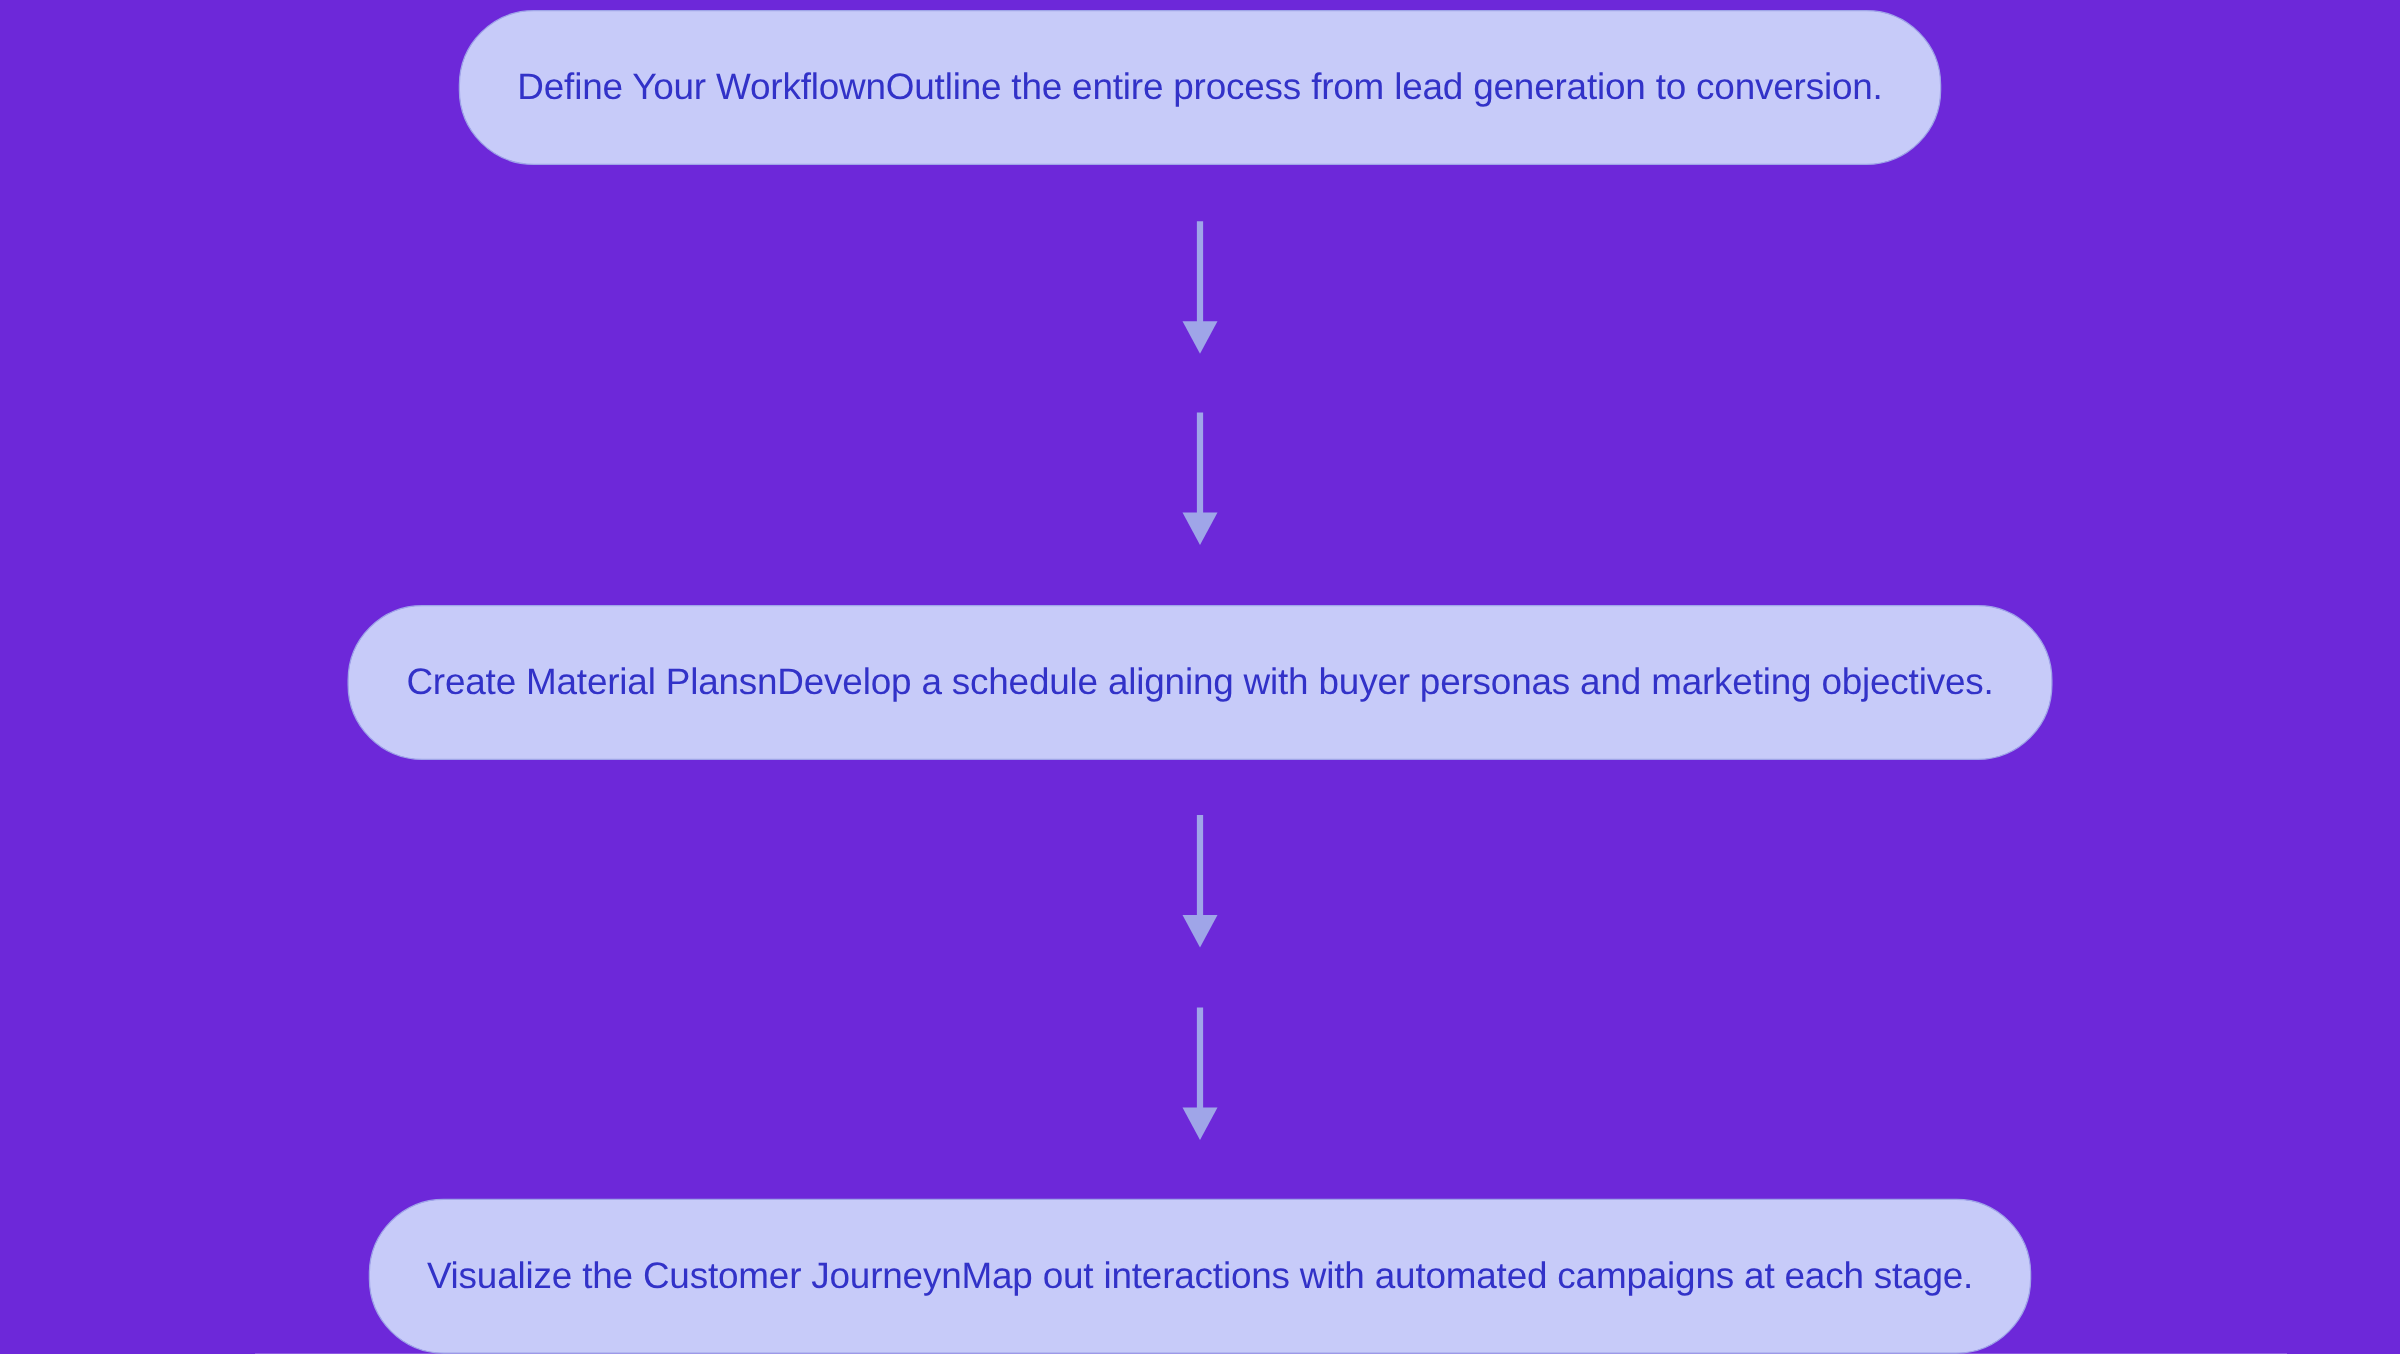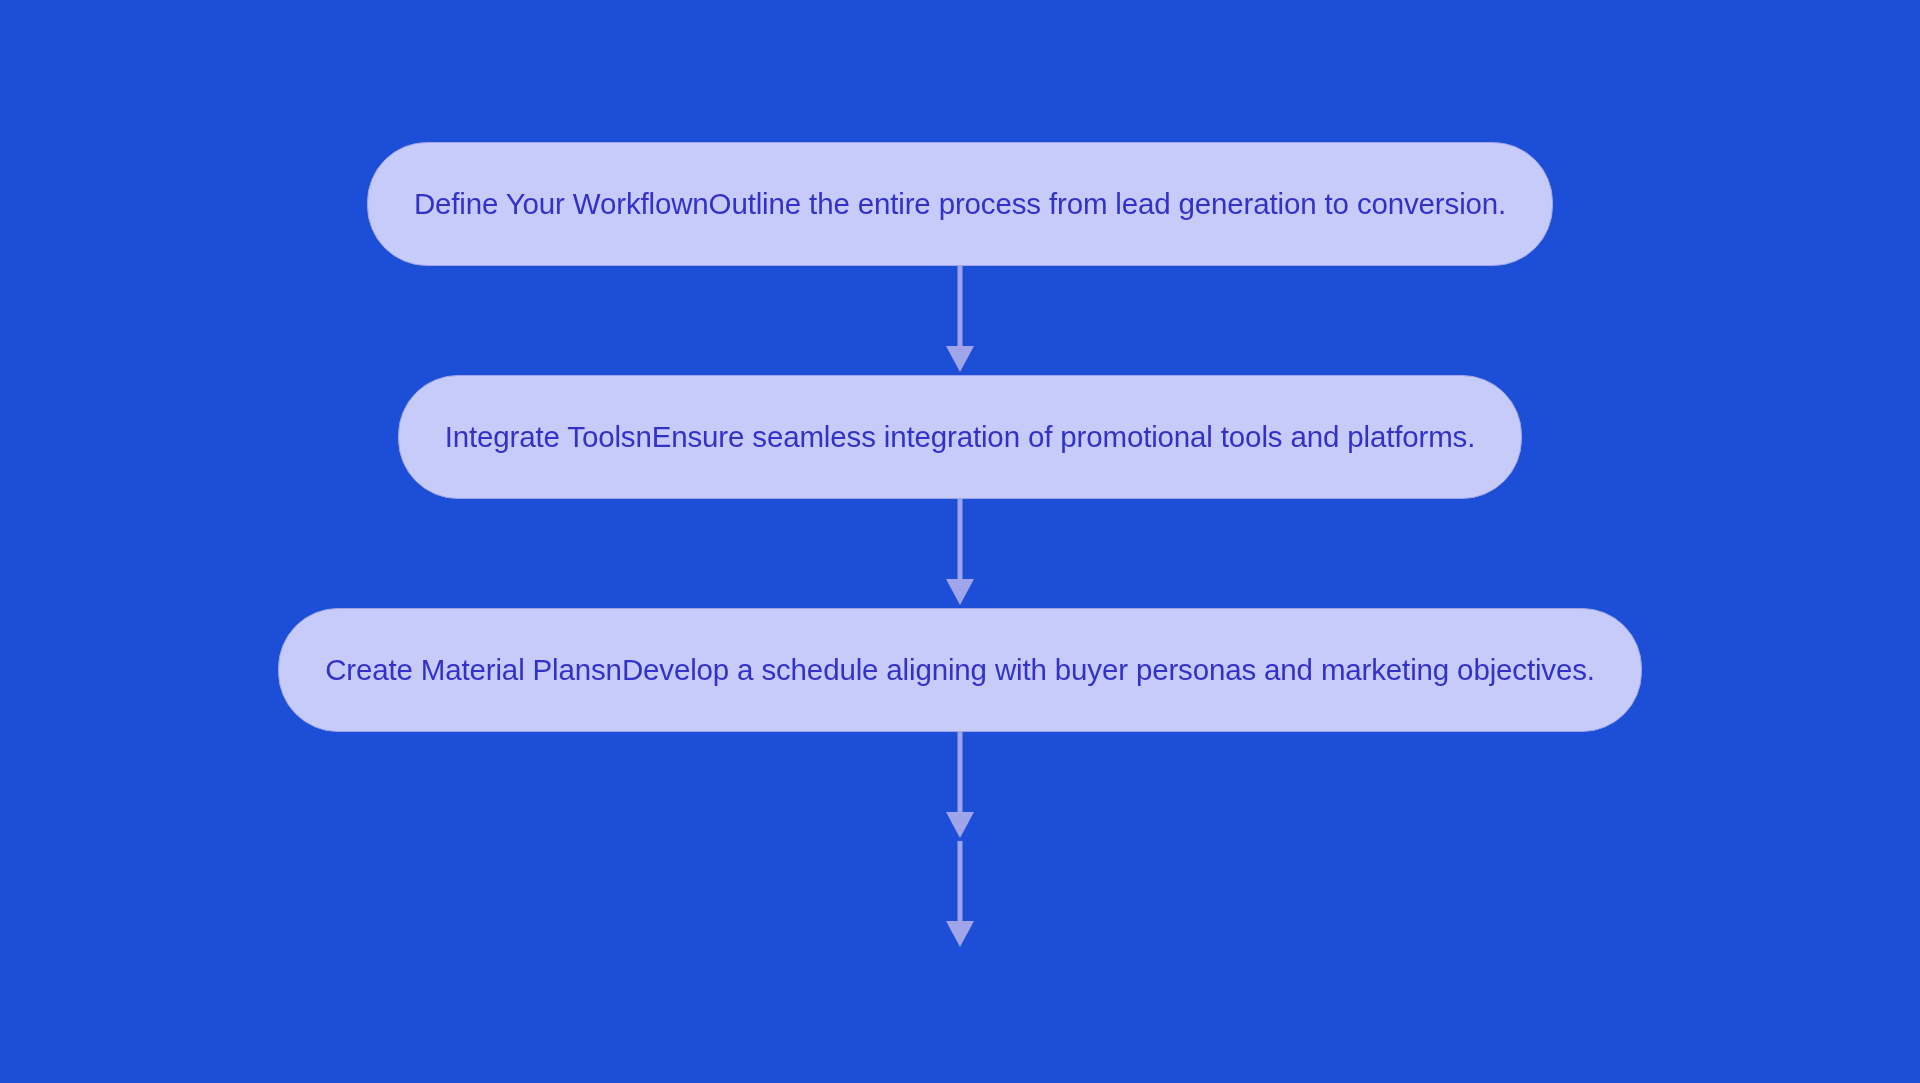--- a/index.html
+++ b/index.html
@@ -10,25 +10,25 @@
   body {
     width: 1920px;
     height: 1083px;
     font-family: "Liberation Sans", sans-serif;
     overflow: hidden;
   }
   #flowchart {
     position: relative;
     width: 1920px;
     height: 1083px;
-    background: #1d4ed8;
+    background: #6d28d9;
     display: flex;
     flex-direction: column;
     align-items: center;
-    justify-content: center;
+    justify-content: space-between;
     box-sizing: border-box;
     padding-top: 8px;
   }
   .node {
     box-sizing: border-box;
     display: flex;
     align-items: center;
     justify-content: center;
     background: #c7cbf9;
     border: 1.3px solid #9fa5e8;
@@ -68,23 +68,20 @@
     <span class="node-label">Define Your WorkflownOutline the entire process from lead generation to conversion.</span>
   </div>
 
   <div class="connector">
     <svg viewBox="0 0 70 109" xmlns="http://www.w3.org/2000/svg" aria-hidden="true">
       <line x1="35" y1="0" x2="35" y2="88" stroke="#9fa5e8" stroke-width="5"></line>
       <polygon points="35,106 21,80 49,80" fill="#9fa5e8"></polygon>
     </svg>
   </div>
 
-  <div class="node">
-    <span class="node-label">Integrate ToolsnEnsure seamless integration of promotional tools and platforms.</span>
-  </div>
 
   <div class="connector">
     <svg viewBox="0 0 70 109" xmlns="http://www.w3.org/2000/svg" aria-hidden="true">
       <line x1="35" y1="0" x2="35" y2="88" stroke="#9fa5e8" stroke-width="5"></line>
       <polygon points="35,106 21,80 49,80" fill="#9fa5e8"></polygon>
     </svg>
   </div>
 
   <div class="node">
     <span class="node-label">Create Material PlansnDevelop a schedule aligning with buyer personas and marketing objectives.</span>
@@ -98,14 +95,17 @@
   </div>
 
 
   <div class="connector">
     <svg viewBox="0 0 70 109" xmlns="http://www.w3.org/2000/svg" aria-hidden="true">
       <line x1="35" y1="0" x2="35" y2="88" stroke="#9fa5e8" stroke-width="5"></line>
       <polygon points="35,106 21,80 49,80" fill="#9fa5e8"></polygon>
     </svg>
   </div>
 
+  <div class="node">
+    <span class="node-label">Visualize the Customer JourneynMap out interactions with automated campaigns at each stage.</span>
+  </div>
 
 </div>
 
 </body></html>

